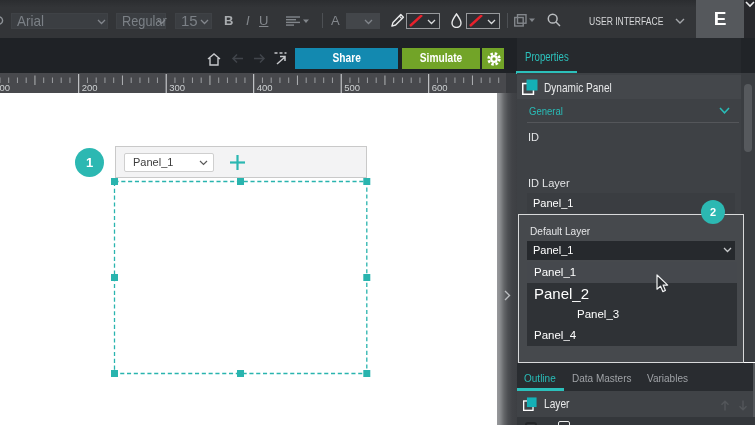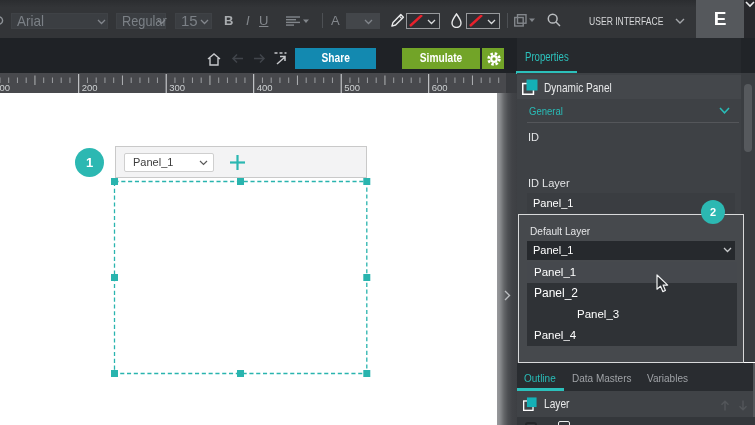--- a/index.html
+++ b/index.html
@@ -143,21 +143,21 @@
   </svg>
 
   <svg class="abs" style="left:253px;top:15px" width="13" height="11" viewBox="0 0 13 11">
     <path d="M1 5.5 H11 M7 1.5 L11 5.5 L7 9.5" fill="none" stroke="#41454b" stroke-width="1.5"></path>
   </svg>
 
   <svg class="abs" style="left:274px;top:14px" width="13" height="13" viewBox="0 0 13 13">
     <line x1="0.5" y1="1" x2="12.5" y2="1" stroke="#c6c8cb" stroke-width="1.6" stroke-dasharray="3 2"></line>
     <path d="M3 12 L11 5 M6 4.5 L11 4.5 L11 9" fill="none" stroke="#c6c8cb" stroke-width="1.5"></path>
   </svg>
-  <div class="btn" style="left:295px;width:81px;background:#1389b0;"><span style="display:inline-block;transform:scaleX(0.85);">Share</span></div>
+  <div class="btn" style="left:295px;width:103px;background:#1389b0;"><span style="display:inline-block;transform:scaleX(0.85);">Share</span></div>
   <div class="btn" style="left:402px;width:78px;background:#72a428;"><span style="display:inline-block;transform:scaleX(0.85);">Simulate</span></div>
   <div class="btn" style="left:482px;width:22px;background:#72a428;"></div>
 
   <svg class="abs" style="left:485.5px;top:13px" width="16" height="16" viewBox="0 0 16 16">
     <circle cx="8" cy="8" r="5.4" fill="none" stroke="#fff" stroke-width="2.6" stroke-dasharray="2.45 1.8"></circle>
     <circle cx="8" cy="8" r="3.9" fill="#fff"></circle>
     <circle cx="8" cy="8" r="1.7" fill="#72a428"></circle>
   </svg>
 </div>
 <div id="ruler" class="abs"><svg width="506" height="20" viewBox="0 0 506 20">
@@ -233,21 +233,21 @@
   <div class="field" style="top:120px;height:20px;background:#3a3d41;line-height:20px;">Panel_1</div>
 
   <div class="abs" style="left:0.5px;top:140.5px;width:226.5px;height:149.5px;background:#46494d;border:1.5px solid #d8d9da;"></div>
   <div class="lbl" style="left:12.5px;top:151.5px;transform:scaleX(0.92);transform-origin:0 50%;">Default Layer</div>
   <div class="field" style="top:167.5px;height:19px;background:#26292d;line-height:19px;">Panel_1</div>
   <svg class="abs" style="left:206px;top:174px" width="9" height="6" viewBox="0 0 9 6">
         <polyline points="1,1 4.5,4.5 8,1" fill="none" stroke="#c7c9cb" stroke-width="1.3"></polyline>
       </svg>
   <div class="abs" style="left:10px;top:189px;width:210px;height:84px;background:#2f3236;">
     <div style="height:21px;background:#45484d;color:#fff;font-size:11.5px;line-height:21px;padding-left:7px;">Panel_1</div>
-    <div style="height:21px;color:#fff;font-size:12px;line-height:21px;padding-left:7px;">Panel_2</div>
+    <div style="height:21px;color:#fff;font-size:15px;line-height:21px;padding-left:7px;">Panel_2</div>
     <div style="height:21px;color:#fff;font-size:11.5px;line-height:21px;padding-left:7px;margin-left:43px;">Panel_3</div>
     <div style="height:21px;color:#fff;font-size:11.5px;line-height:21px;padding-left:7px;">Panel_4</div>
   </div>
 
   <svg class="abs" style="left:139px;top:200.5px" width="13" height="20" viewBox="0 0 13 20">
     <path d="M1 1 L1 15.2 L4.5 12.1 L6.8 17.6 L9.4 16.5 L7.1 11.1 L11.7 11.1 Z" fill="#2a2d31" stroke="#f2f3f4" stroke-width="1.2" stroke-linejoin="round"></path>
   </svg>
 
   <div class="badge" style="left:184px;top:127px;width:24px;height:24px;font-size:11px;line-height:24px;">2</div>
 

